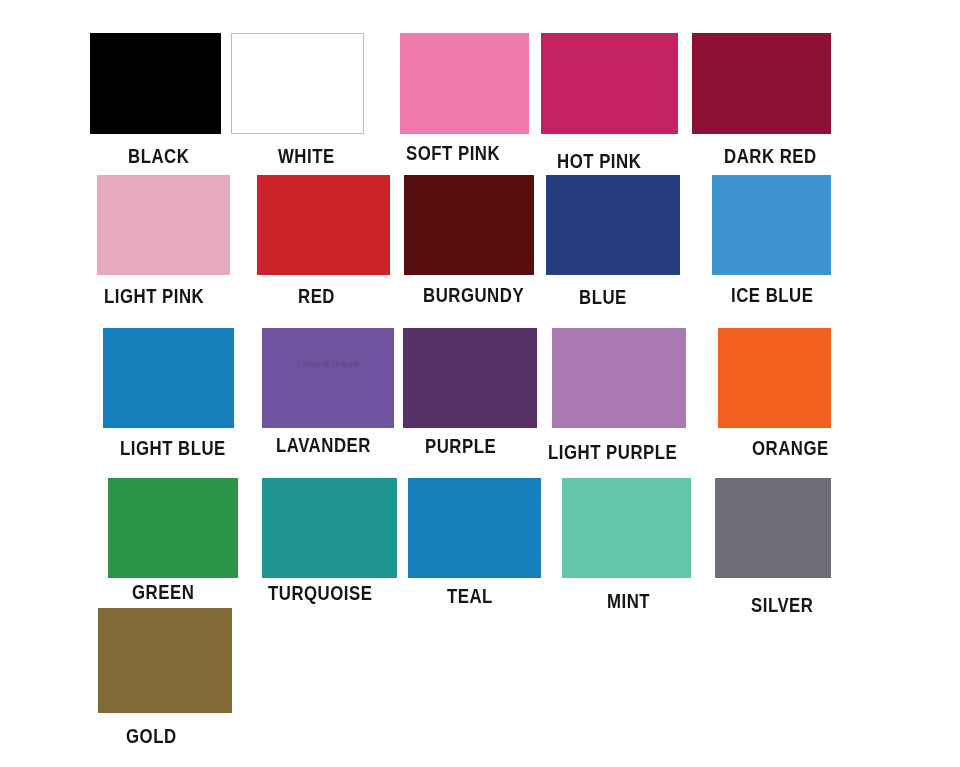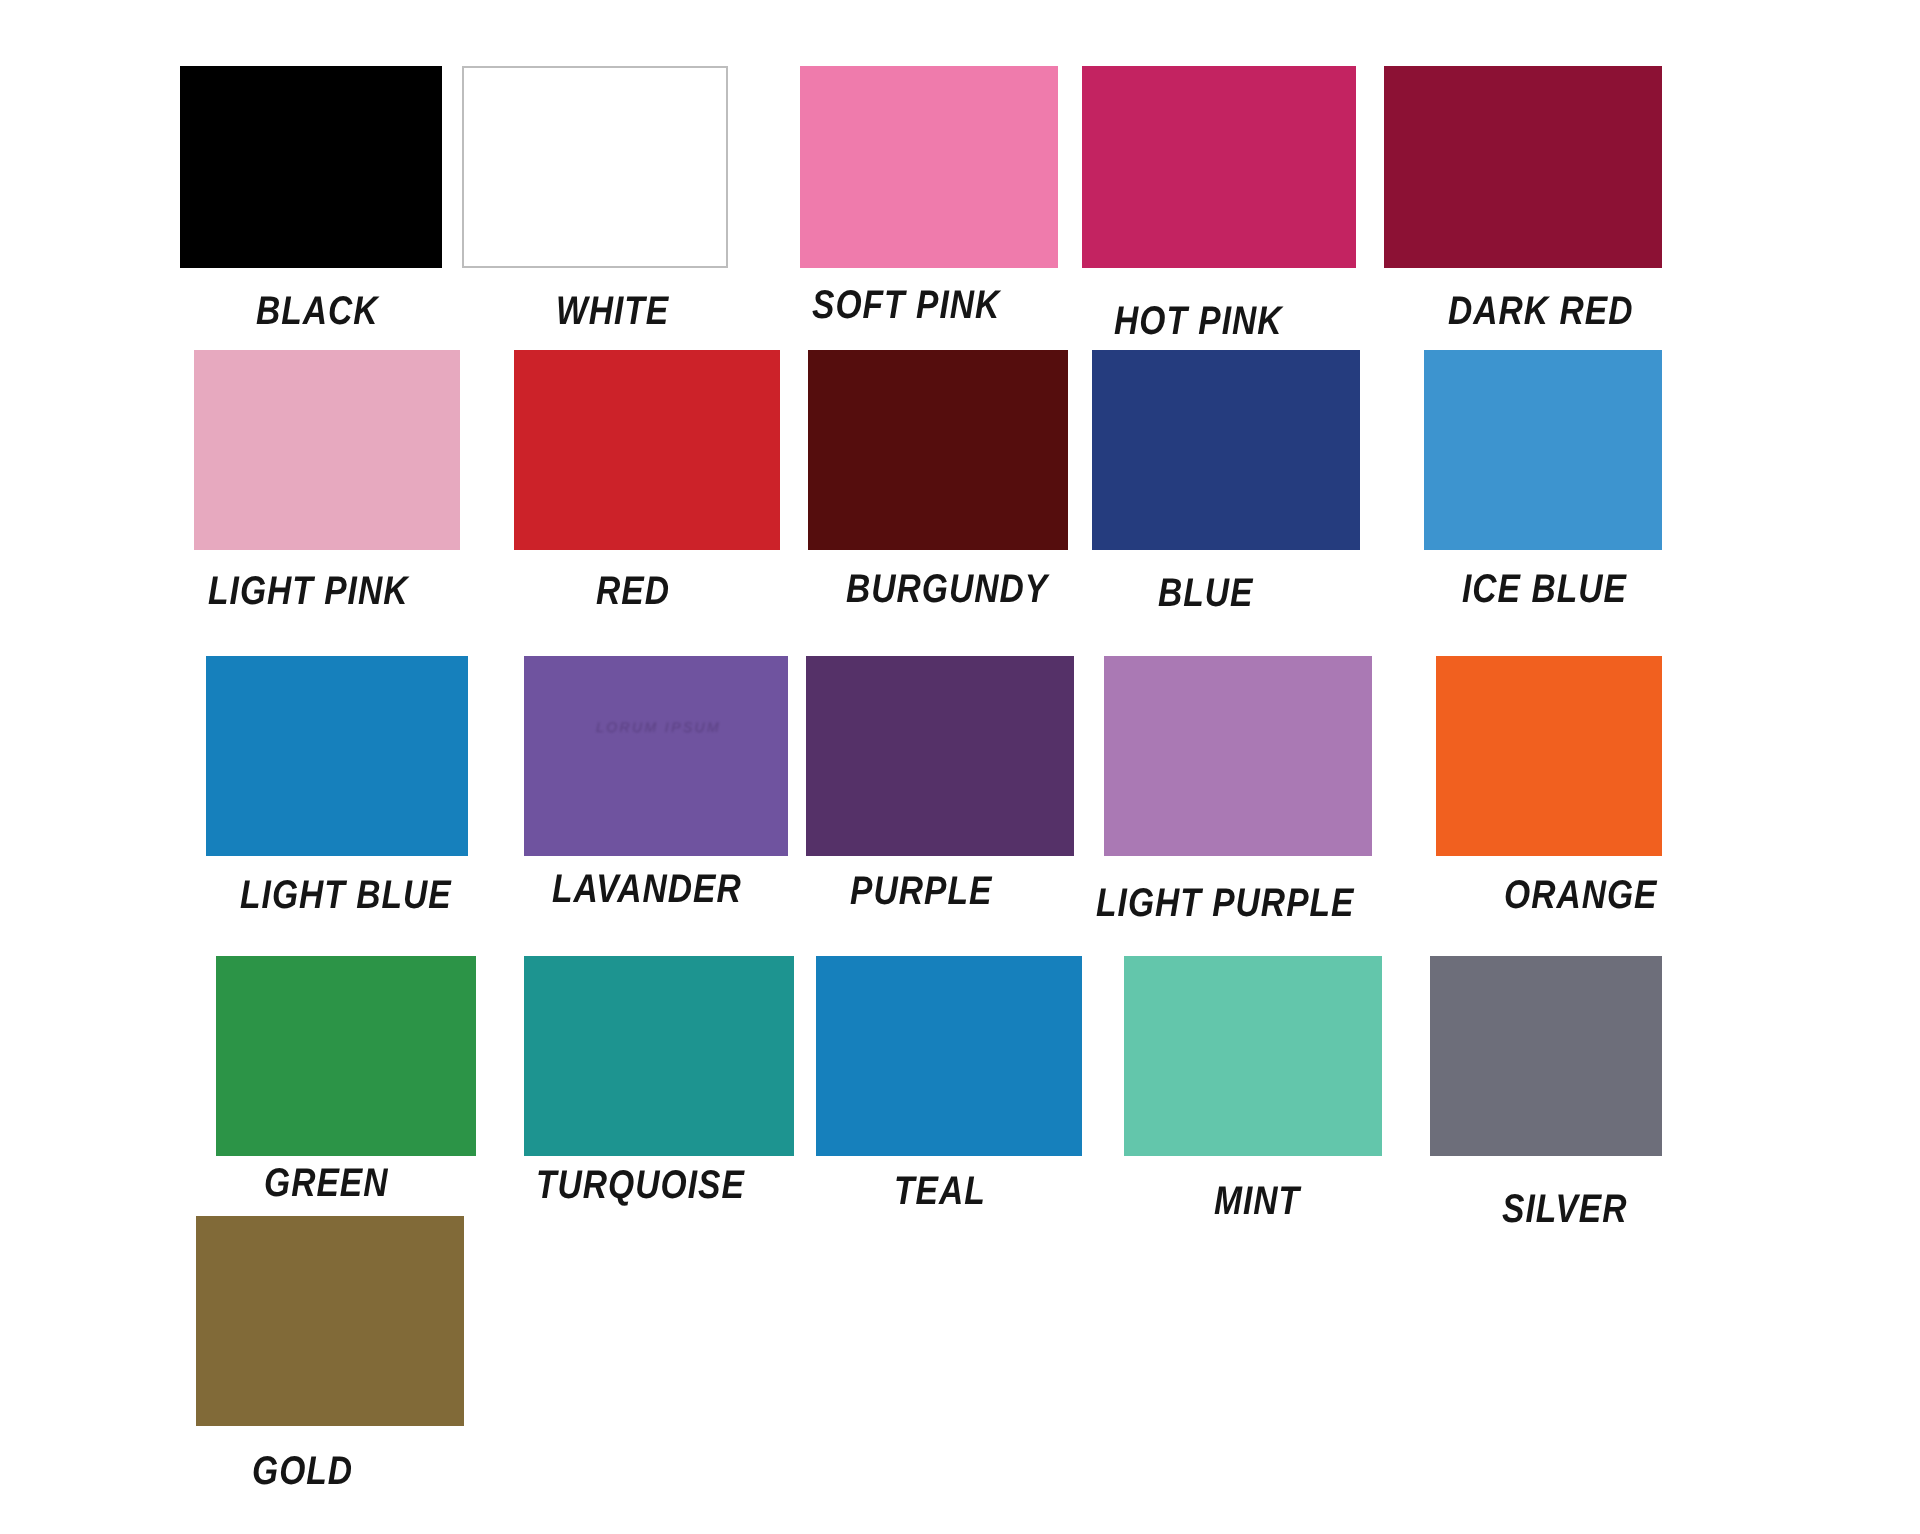--- a/index.html
+++ b/index.html
@@ -10,21 +10,20 @@
   }
   body {
     font-family: "Liberation Sans", sans-serif;
   }
   #canvas {
     position: relative;
     width: 831px;
     height: 767px;
     background: #ffffff;
     overflow: hidden;
-    font-style: italic;
   }
   .swatch-cell {
     position: absolute;
   }
   .swatch-chip {
     position: absolute;
     left: 0;
     top: 0;
     box-sizing: border-box;
   }

